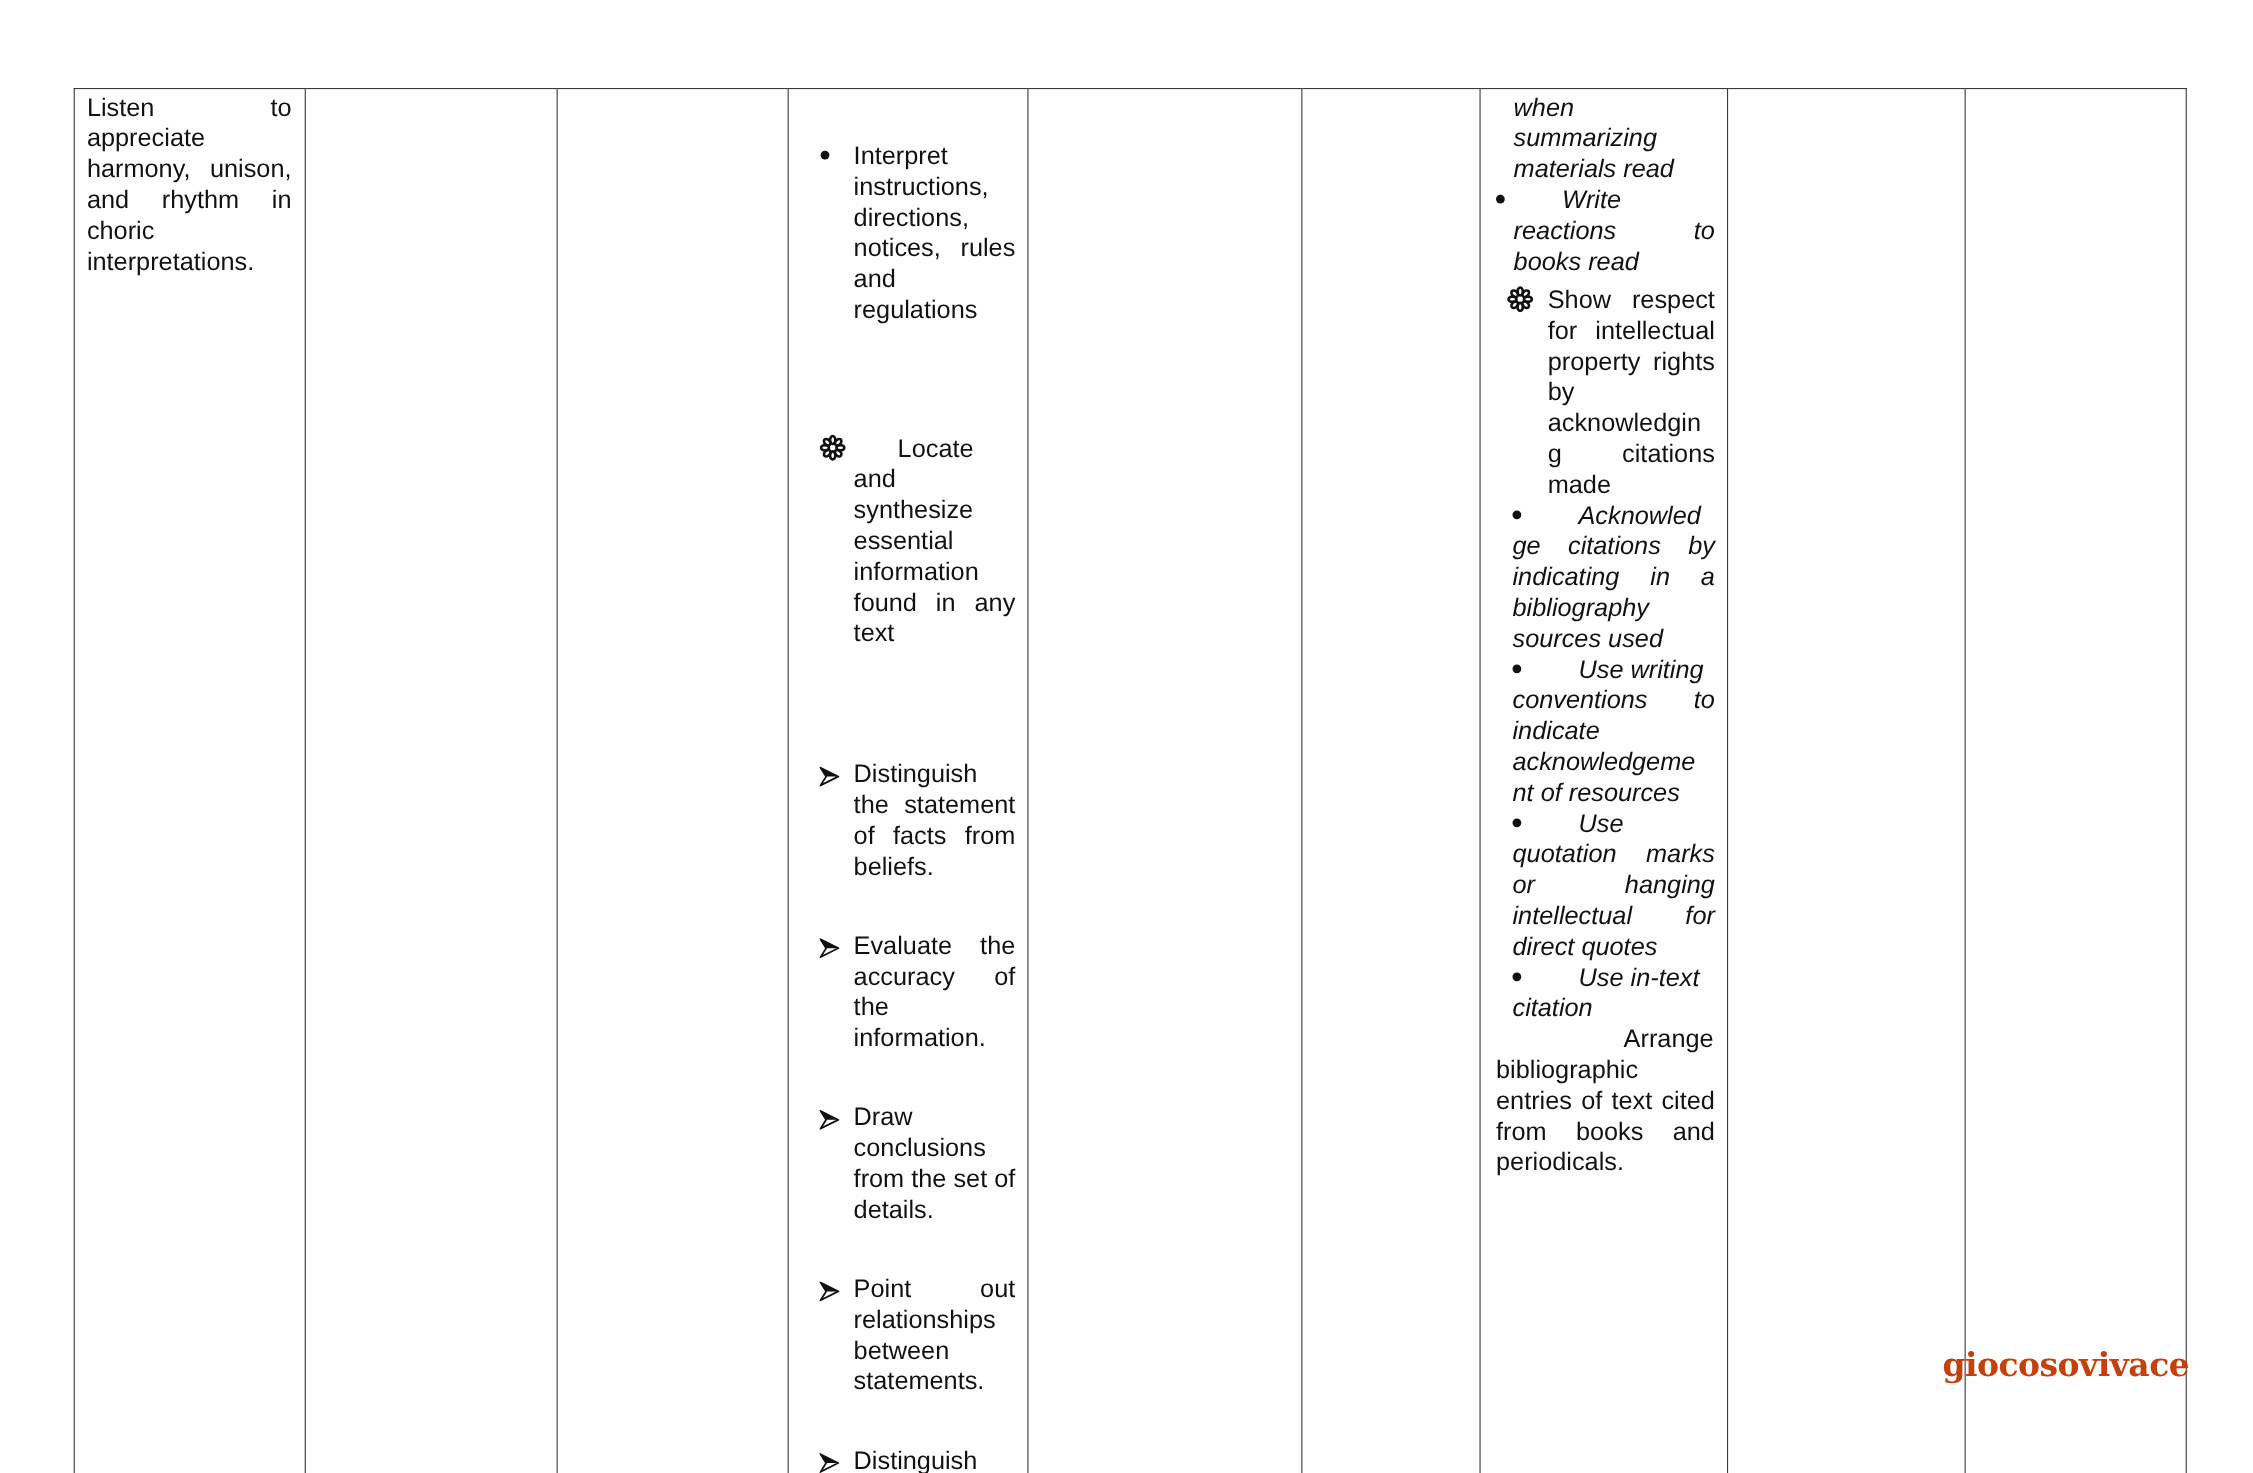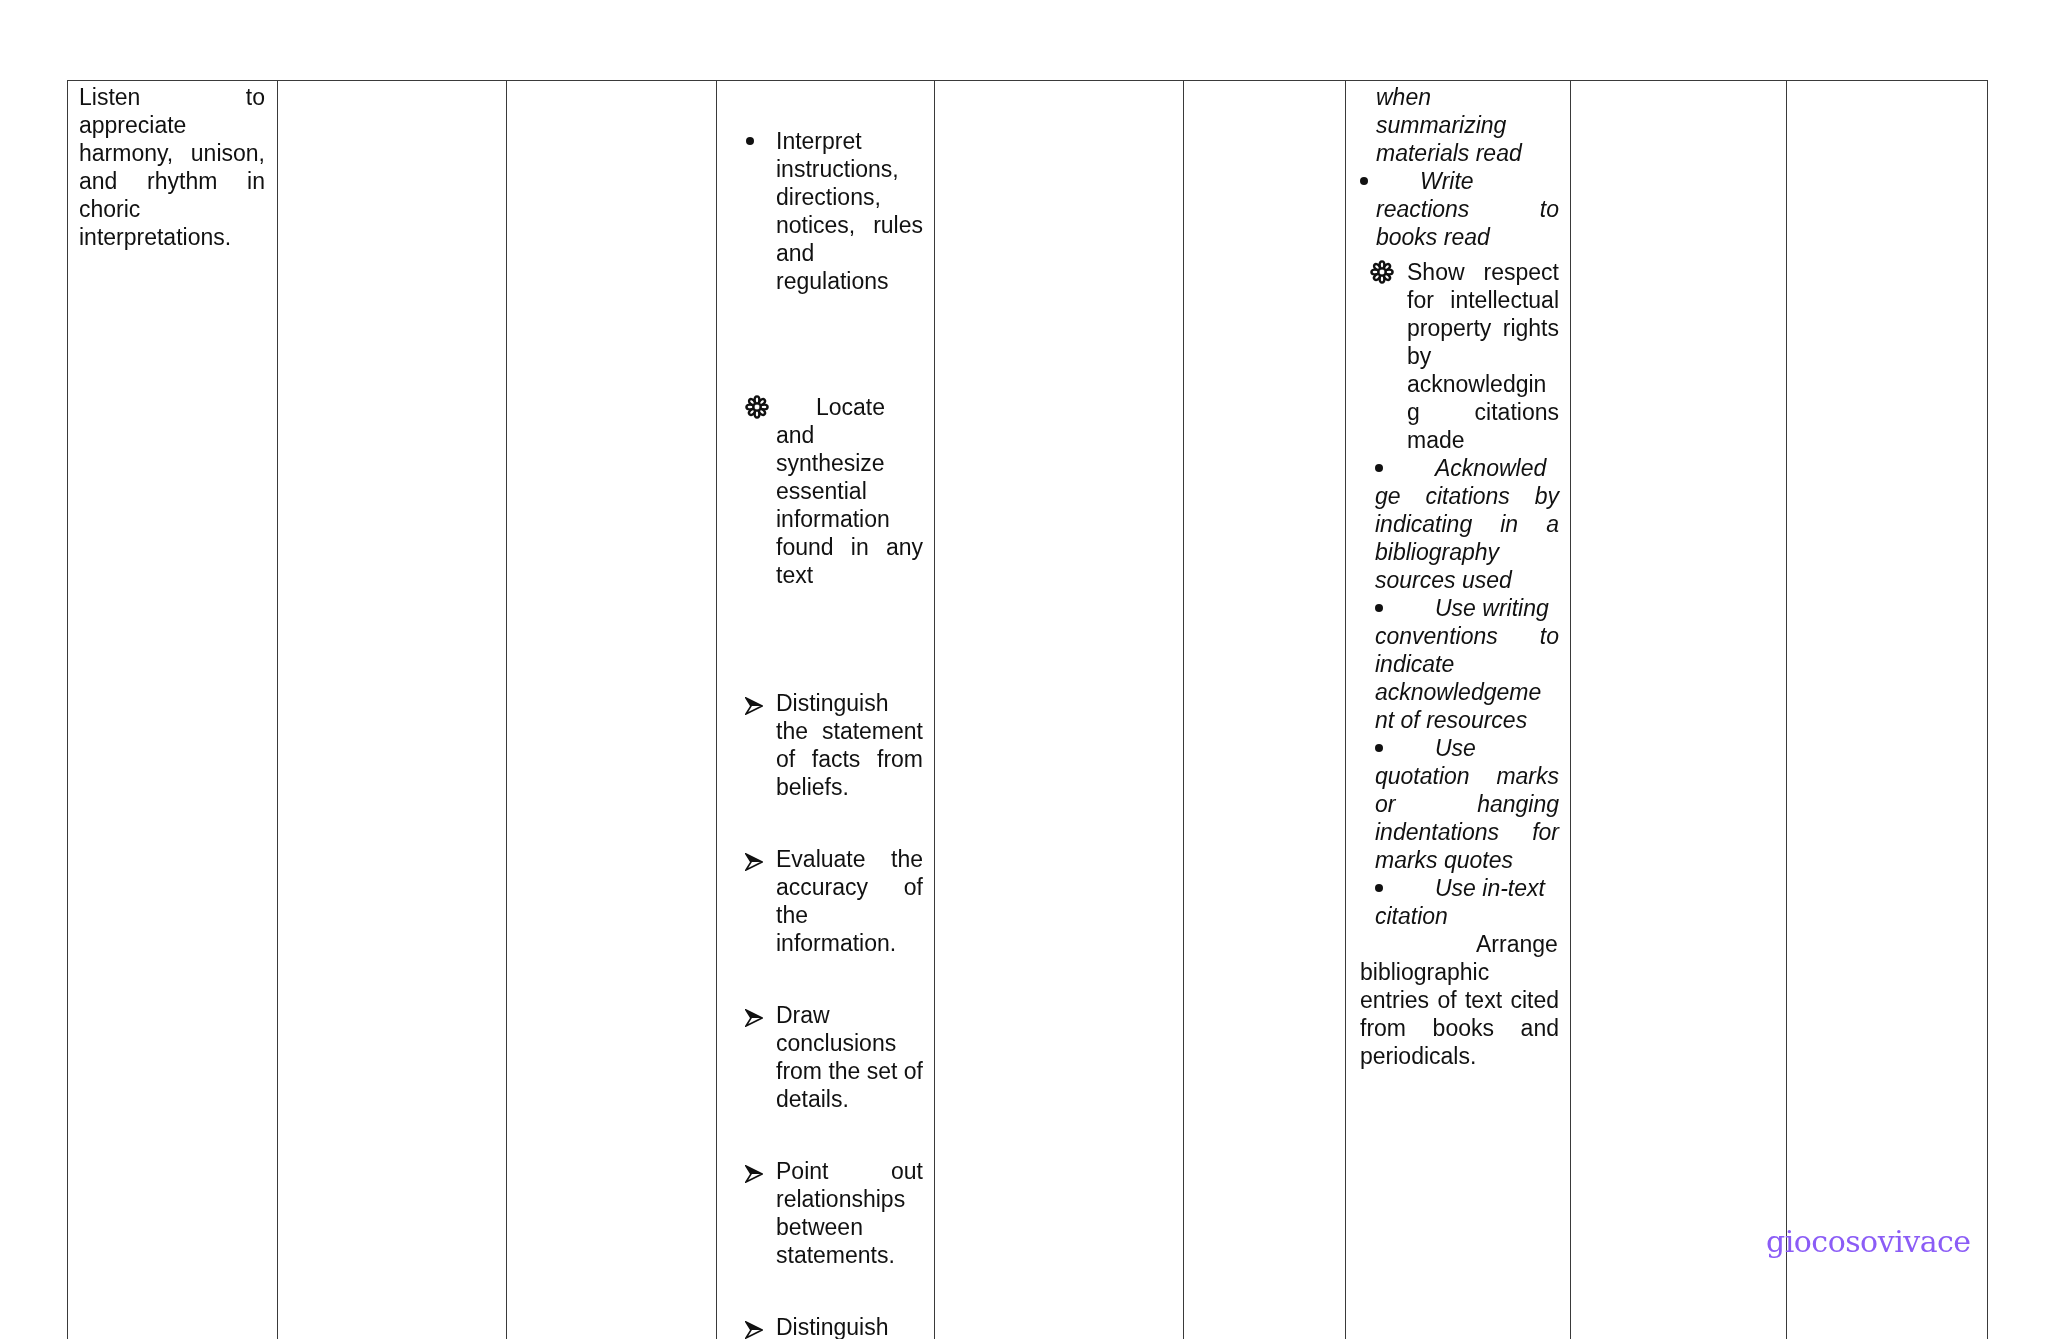--- a/index.html
+++ b/index.html
@@ -120,24 +120,24 @@
       text-indent: 116px;
       margin-top: 0;
       padding-left: 0;
     }
 
     .watermark {
       position: absolute;
       left: 1766px;
       top: 1224px;
       font-family: "DejaVu Serif", serif;
-      font-weight: normal;
+      font-weight: bold;
       font-size: 30px;
       letter-spacing: -0.5px;
-      color: #8b5cf6;
+      color: #c2410c;
     }
   </style>
 </head>
 <body>
 
 <table class="doc-table">
   <colgroup>
     <col class="c1">
       <col class="c2">
       <col class="c3">
@@ -277,21 +277,21 @@
         <div class="flow indent-b">ge citations by indicating in a bibliography sources used</div>
 
         <div class="flow indent-b">
           <span class="lead lead-bullet"></span><span>Use writing</span>
         </div>
         <div class="flow indent-b">conventions to indicate acknowledgeme nt of resources</div>
 
         <div class="flow indent-b">
           <span class="lead lead-bullet"></span><span>Use</span>
         </div>
-        <div class="flow indent-b">quotation marks or hanging indentations for marks quotes</div>
+        <div class="flow indent-b">quotation marks or hanging intellectual for direct quotes</div>
 
         <div class="flow indent-b">
           <span class="lead lead-bullet"></span><span>Use in-text</span>
         </div>
         <div class="flow indent-b">citation</div>
 
         <div class="arrange">Arrange bibliographic entries of text cited from books and periodicals.</div>
       </div>
     </td>
 

